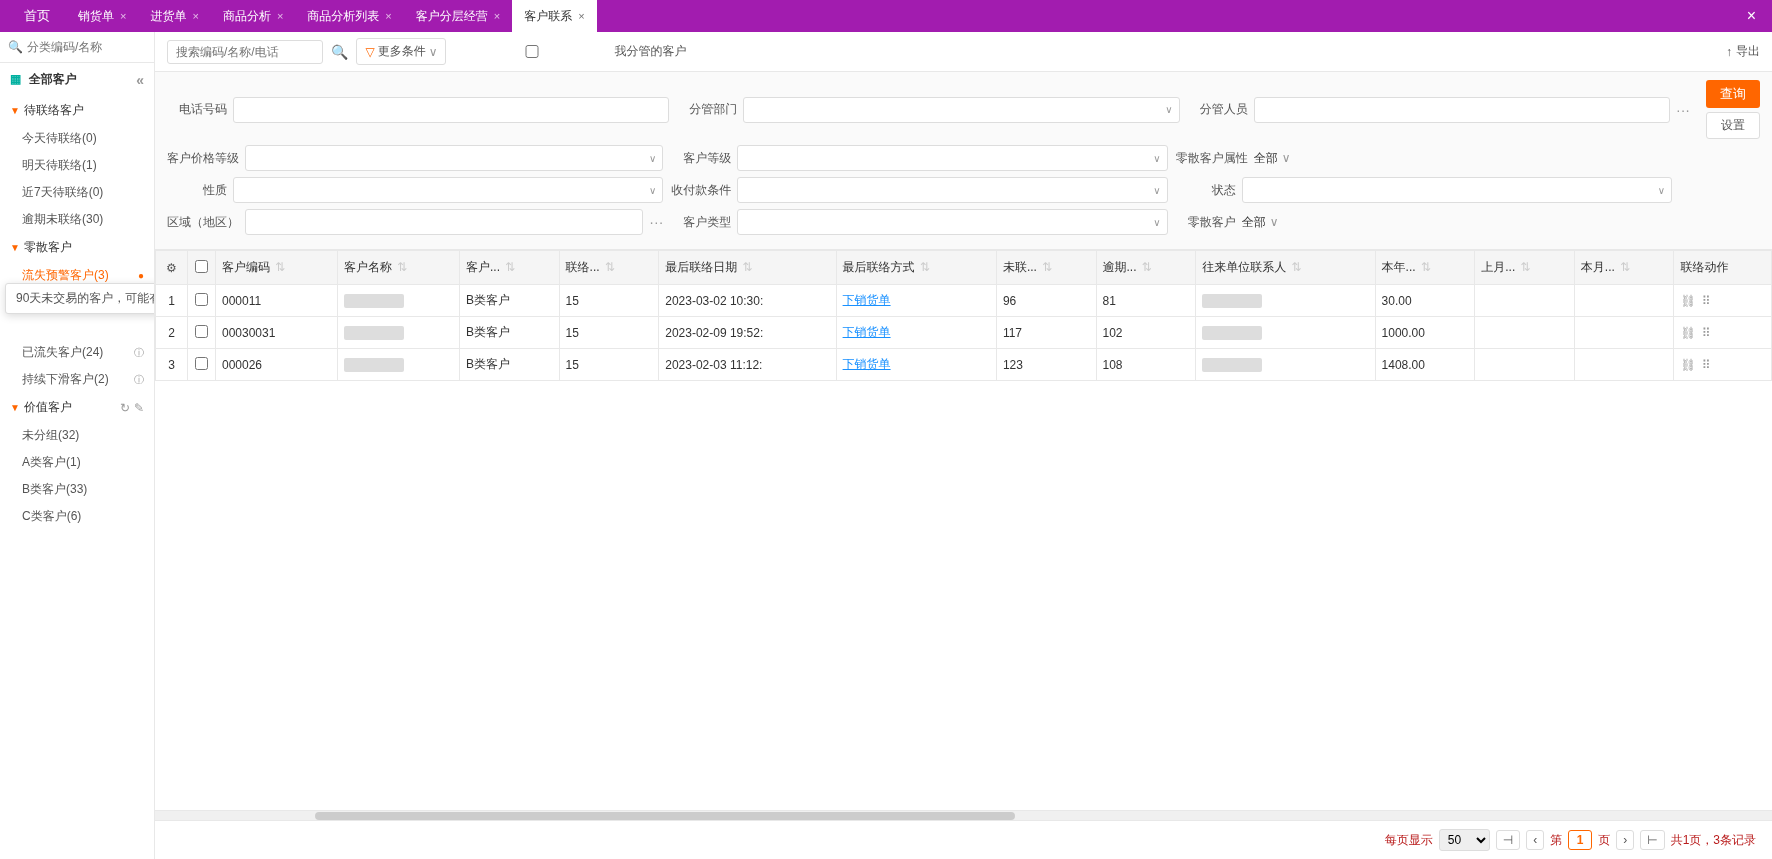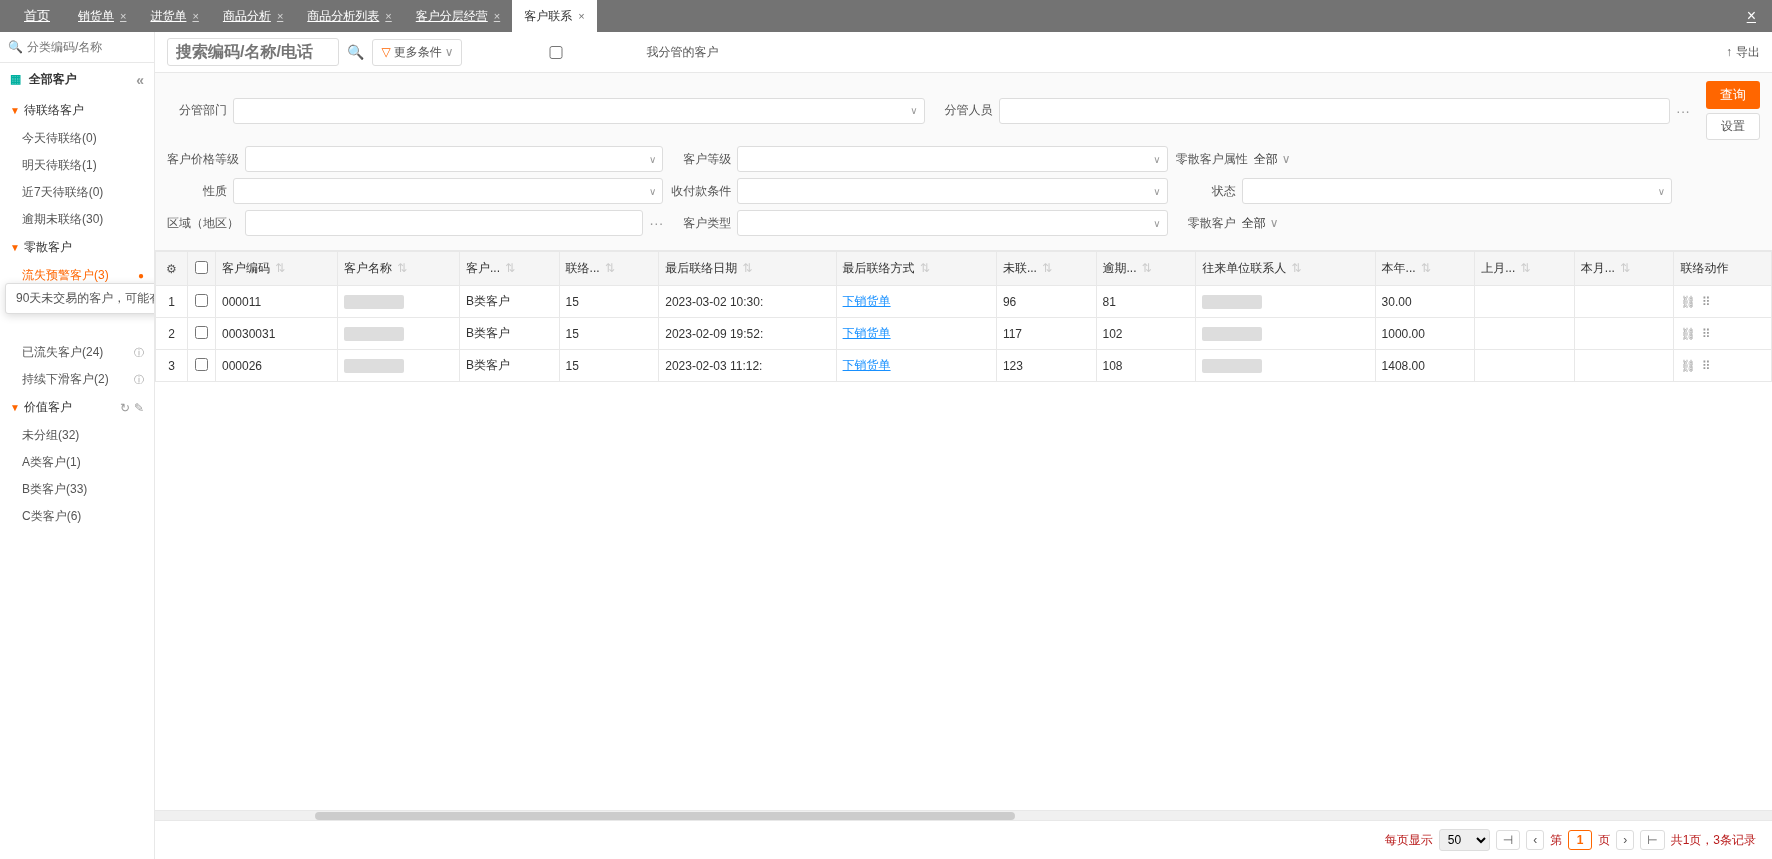--- a/index.html
+++ b/index.html
@@ -2,25 +2,24 @@
 <html><head>
   <meta charset="utf-8">
   <style>
     * { box-sizing: border-box; margin: 0; padding: 0; font-family: 'Microsoft YaHei', Arial, sans-serif; font-size: 12px; }
     body { background: #f5f5f5; overflow: hidden; }
 
     
     .top-nav {
       display: flex;
       align-items: center;
-      background: #737373;
+      background: #a21caf;
       height: 32px;
       padding: 0 8px;
       color: white;
-      text-decoration: underline;
     }
     .top-nav .nav-item {
       display: flex;
       align-items: center;
       padding: 8px 12px;
       height: 100%;
       cursor: pointer;
       white-space: nowrap;
       font-size: 13px;
     }
@@ -155,24 +154,23 @@
       align-items: center;
       padding: 6px 12px;
       border-bottom: 1px solid #e8e8e8;
       gap: 8px;
       background: white;
     }
     .toolbar input {
       border: 1px solid #ddd;
       padding: 4px 8px;
       border-radius: 3px;
-      width: 172px;
+      width: 156px;
       outline: none;
-      font-size: 16px;
-      font-weight: bold;
+      font-size: 12px;
     }
     .toolbar .search-btn {
       color: #f60;
       cursor: pointer;
       font-size: 14px;
     }
     .toolbar .filter-btn {
       display: flex;
       align-items: center;
       gap: 3px;
@@ -487,20 +485,24 @@
       </div>
       <div class="export-btn">
         <span>↑</span>
         <span>导出</span>
       </div>
     </div>
 
     <div class="filter-panel">
 
       <div class="filter-row">
+        <div class="filter-cell">
+          <label>电话号码</label>
+          <input type="text" class="filter-input" style="border: 1px solid rgb(221, 221, 221); padding: 4px 6px; border-radius: 3px; flex: 1 1 0%; min-height: 26px; outline: none;">
+        </div>
         <div class="filter-cell">
           <label>分管部门</label>
           <div class="select-box">
             <span></span>
             <span class="arrow">∨</span>
           </div>
         </div>
         <div class="filter-cell">
           <label>分管人员</label>
           <div class="select-box" style="flex:1;">

